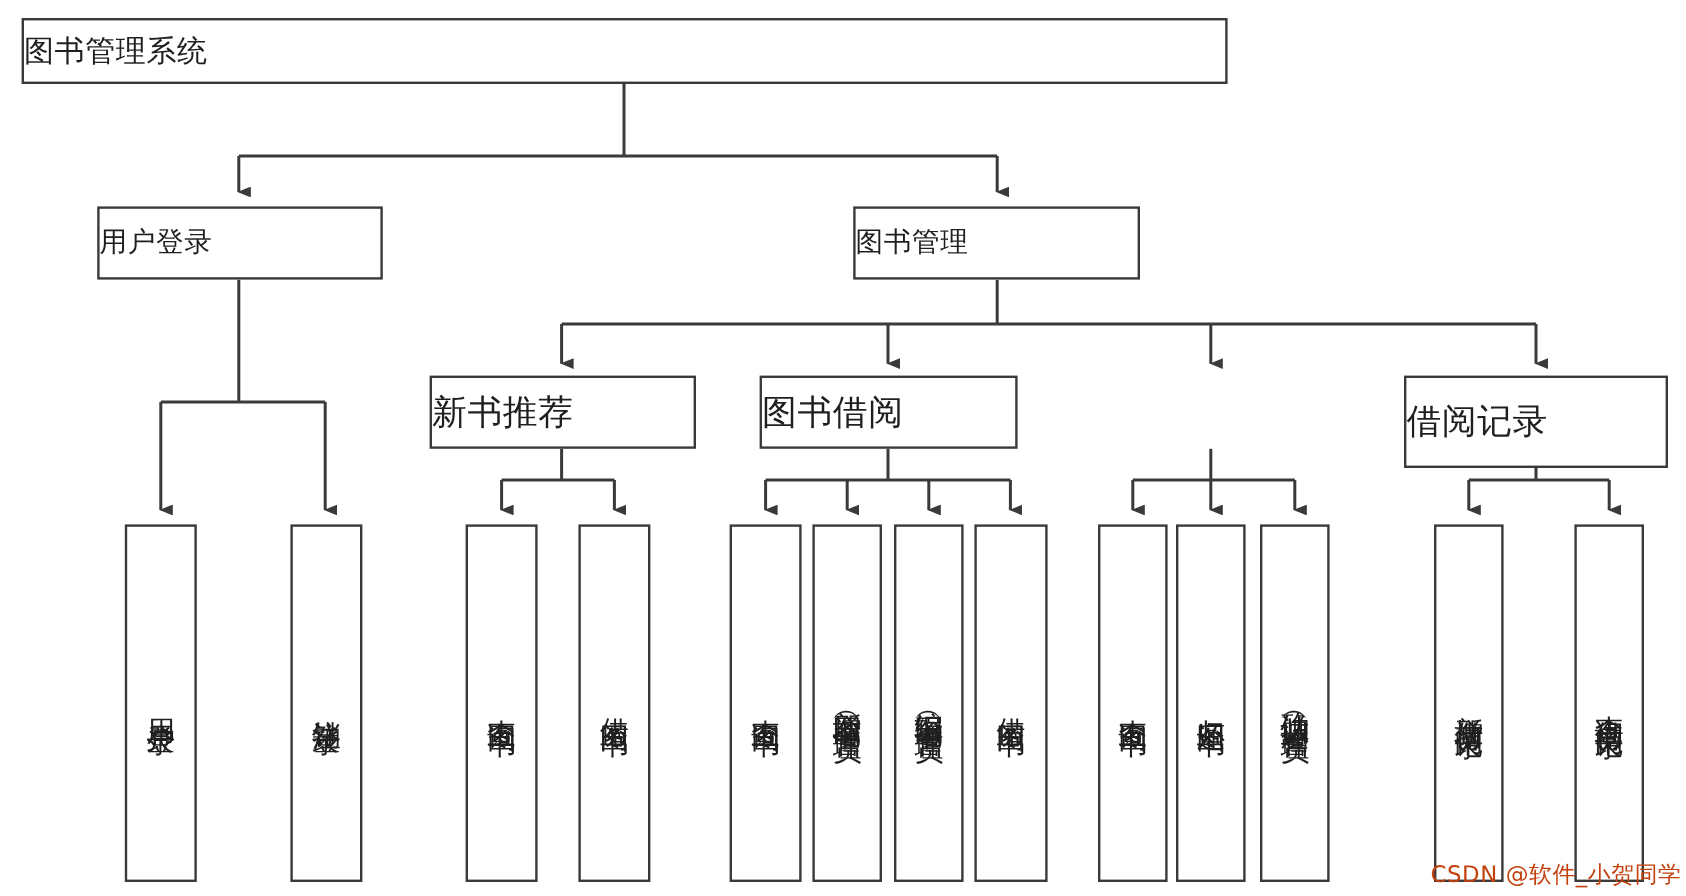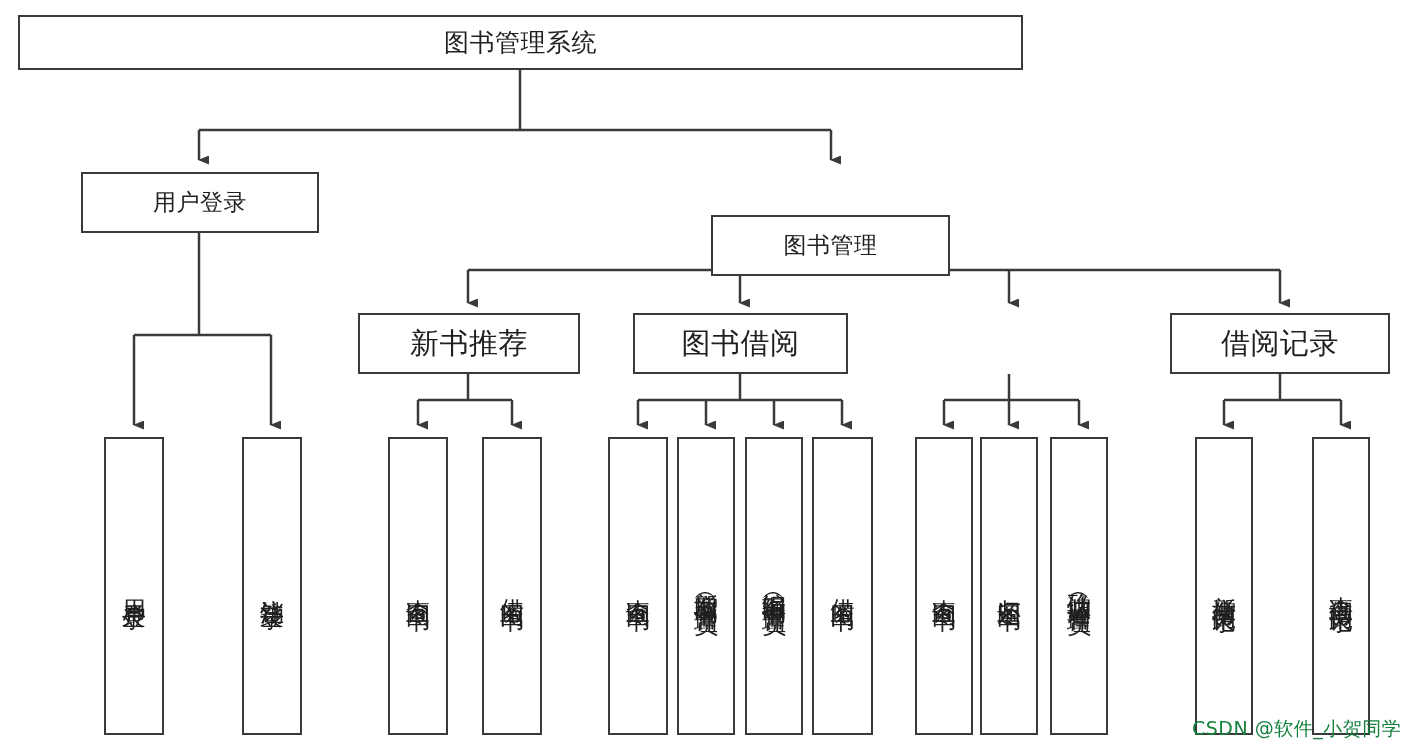--- a/index.html
+++ b/index.html
@@ -26,21 +26,20 @@
     height: 747px;
     pointer-events: none;
   }
   .node {
     position: absolute;
     box-sizing: border-box;
     background: #ffffff;
     border: 2px solid #3a3a3a;
     display: flex;
     align-items: center;
-    justify-content: center;
     color: #1f1f1f;
   }
   .node-label {
     display: block;
     text-align: center;
     line-height: 1.18;
     letter-spacing: 0.5px;
   }
   
   .node.level-root .node-label {
@@ -63,21 +62,21 @@
   .node.level-leaf .node-label {
     writing-mode: vertical-rl;
     text-orientation: upright;
     font-size: 24px;
     line-height: 1.0;
     letter-spacing: 3px;
     white-space: nowrap;
   }
   .watermark {
     position: absolute;
-    color: #15803d;
+    color: #c2410c;
     font-size: 19px;
     letter-spacing: 0.5px;
     white-space: nowrap;
     user-select: none;
   }
 </style>
 </head>
 <body>
 
 <div id="diagram-root">
@@ -133,31 +132,31 @@
     </g>
   </svg>
 
   <div class="node level-root" style="left:18px; top:15px; width:1005px; height:55px;">
     <span class="node-label">图书管理系统</span>
   </div>
 
   <div class="node level-1" style="left:81px; top:172px; width:238px; height:61px;">
     <span class="node-label">用户登录</span>
   </div>
-  <div class="node level-1" style="left:711px; top:172px; width:239px; height:61px;margin-top:43px;">
+  <div class="node level-1" style="left:711px; top:172px; width:239px; height:61px;">
     <span class="node-label">图书管理</span>
   </div>
 
   <div class="node level-2" style="left:358px; top:313px; width:222px; height:61px;">
     <span class="node-label">新书推荐</span>
   </div>
   <div class="node level-2" style="left:633px; top:313px; width:215px; height:61px;">
     <span class="node-label">图书借阅</span>
   </div>
-  <div class="node level-2" style="left:1170px; top:313px; width:220px; height:61px;">
+  <div class="node level-2" style="left:1170px; top:313px; width:220px; height:77px;">
     <span class="node-label">借阅记录</span>
   </div>
 
   <div class="node level-leaf" style="left:104px; top:437px; width:60px; height:298px;">
     <span class="node-label">用户登录</span>
   </div>
   <div class="node level-leaf" style="left:242px; top:437px; width:60px; height:298px;">
     <span class="node-label">注销登录</span>
   </div>
 

